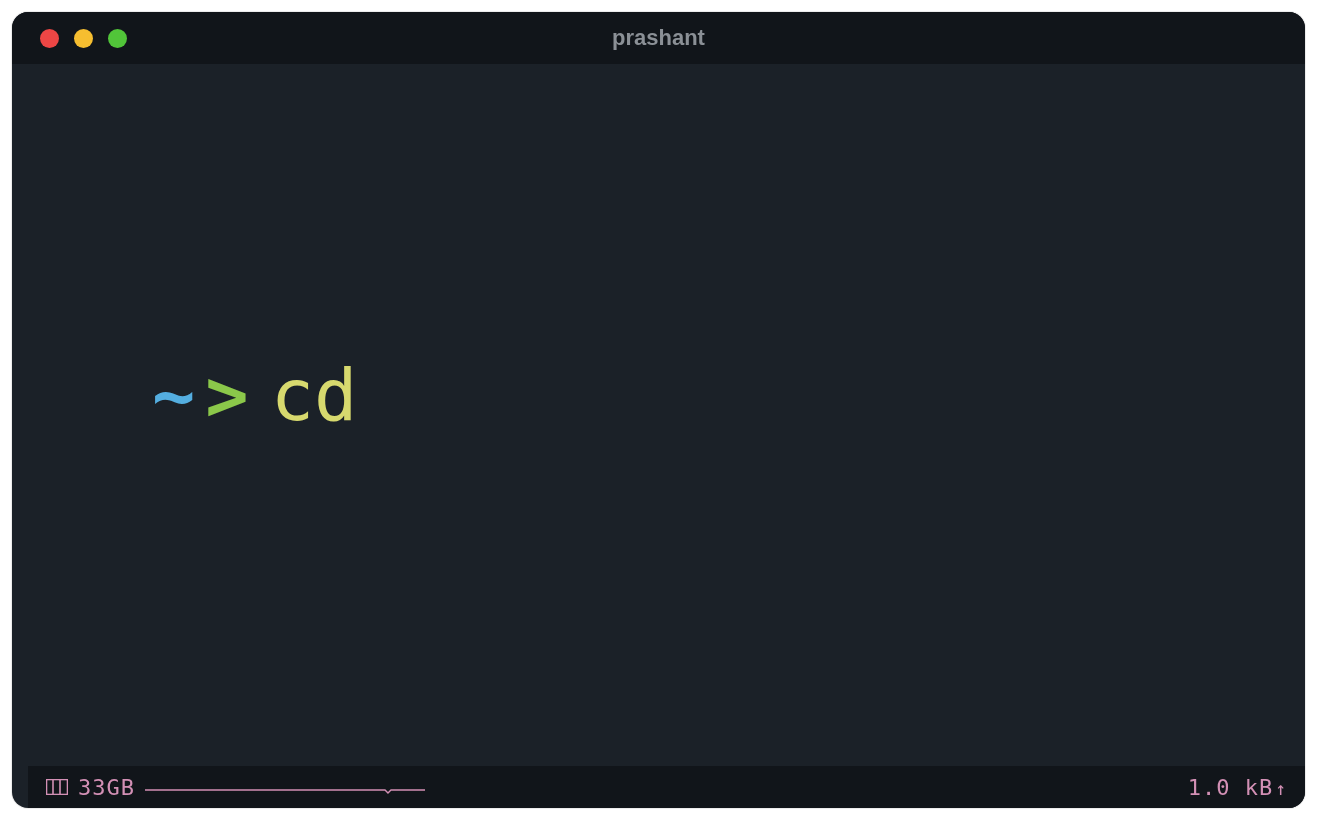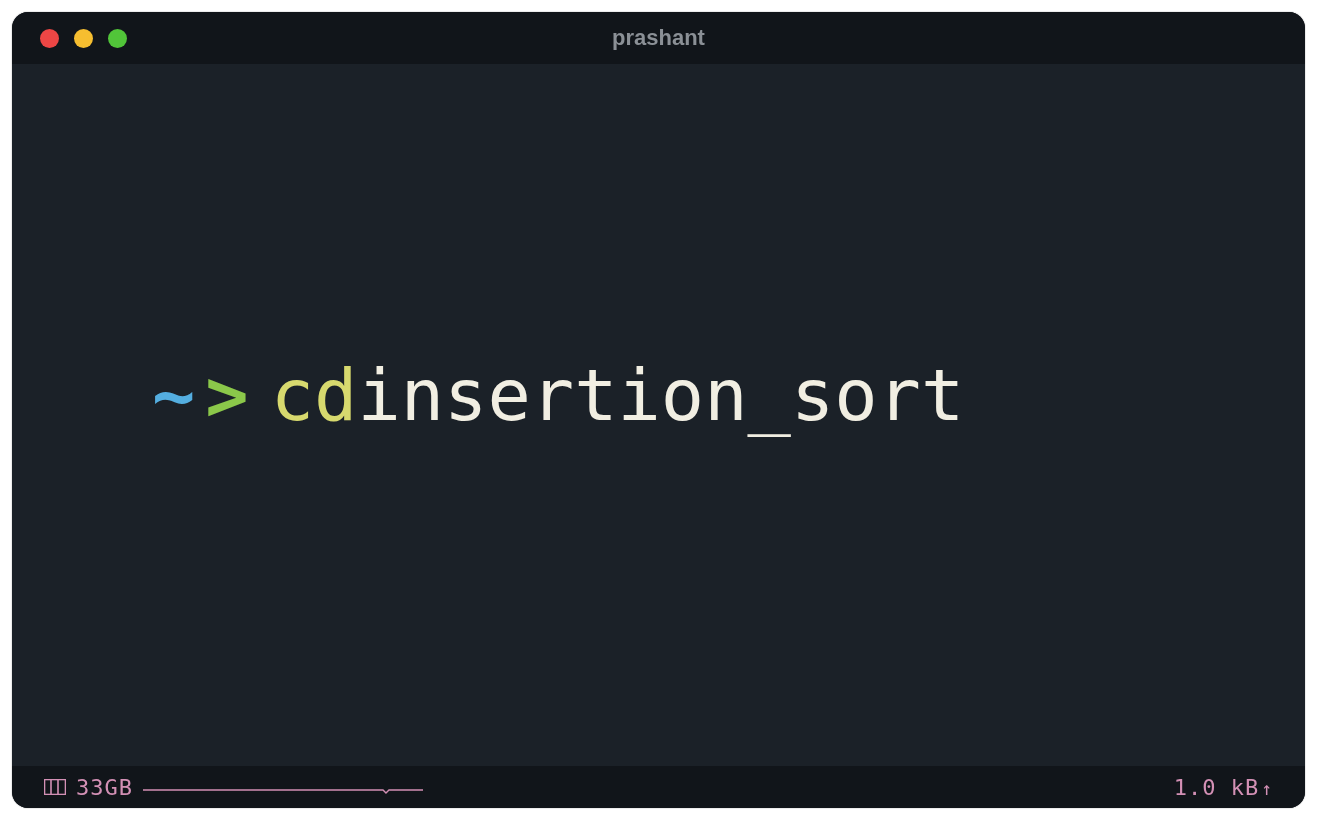--- a/index.html
+++ b/index.html
@@ -74,34 +74,35 @@
       font-weight: 700;
       margin-right: 10px;
     }
     .prompt-arrow {
       color: #8bc84a;
       font-weight: 700;
       margin-right: 22px;
     }
     .prompt-command {
       color: #d7d96e;
-      margin-right: 0;
+      margin-right: 8px;
     }
     .prompt-arg {
       color: #f1eee2;
     }
     .statusbar {
       height: 42px;
       background: #11151a;
       display: flex;
       align-items: center;
-      padding: 0 32px;
+      padding: 0 18px;
       gap: 16px;
       color: #d390b5;
       font-size: 22px;
+      margin-left: 16px;
     }
     .stat-group {
       display: flex;
       align-items: center;
       gap: 10px;
     }
     .stat-icon {
       display: inline-flex;
       align-items: center;
       justify-content: center;
@@ -132,21 +133,20 @@
       <div class="traffic-light traffic-max"></div>
     </div>
     <div class="titlebar-title">prashant</div>
   </div>
 
   <div class="terminal-body">
     <div class="prompt-line">
       <span class="prompt-tilde">~</span>
       <span class="prompt-arrow">&gt;</span>
       <span class="prompt-command">cd</span>
-      <span class="prompt-arg"> insertion_sort</span>
     </div>
   </div>
 
   <div class="statusbar">
     <div class="stat-group">
       <span class="stat-icon">
         <svg width="22" height="16" viewBox="0 0 22 16">
           <rect x="0.5" y="0.5" width="21" height="15" fill="none" stroke="#d390b5" stroke-width="1.6"></rect>
           <line x1="7" y1="0" x2="7" y2="16" stroke="#d390b5" stroke-width="1.6"></line>
           <line x1="14" y1="0" x2="14" y2="16" stroke="#d390b5" stroke-width="1.6"></line>

